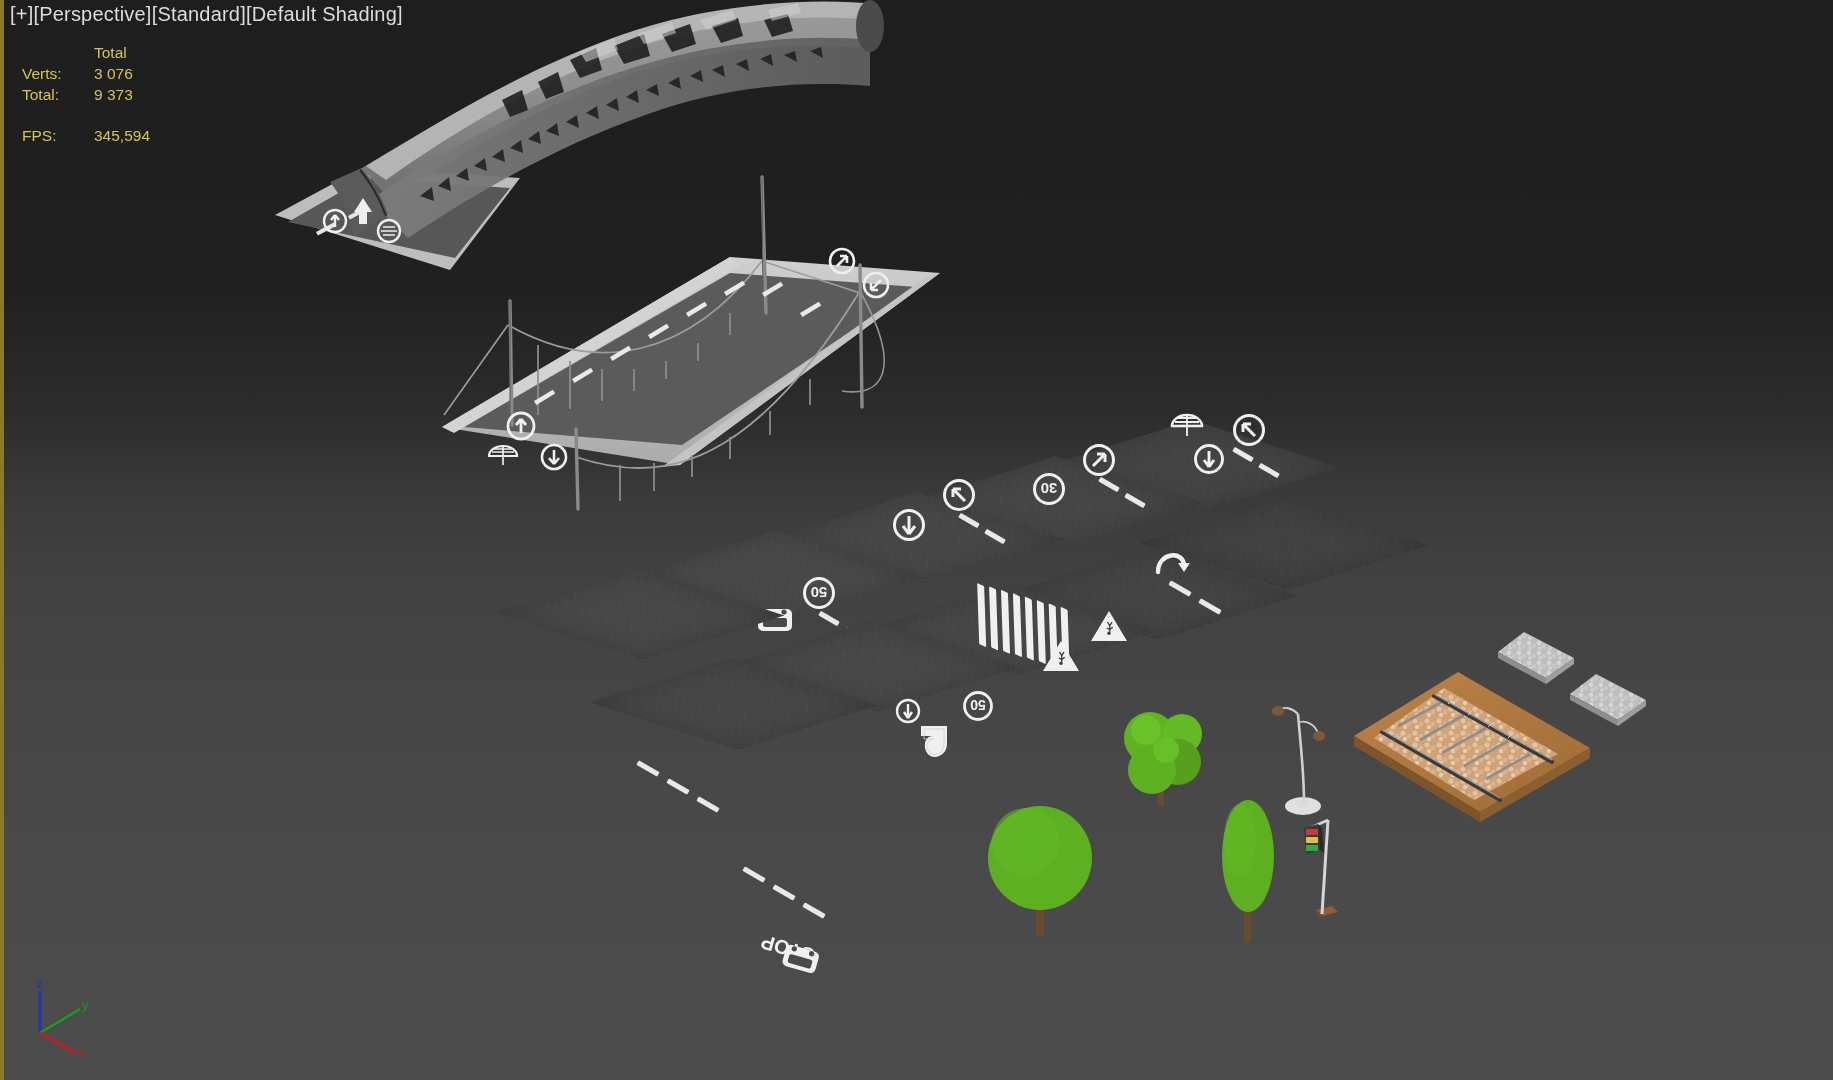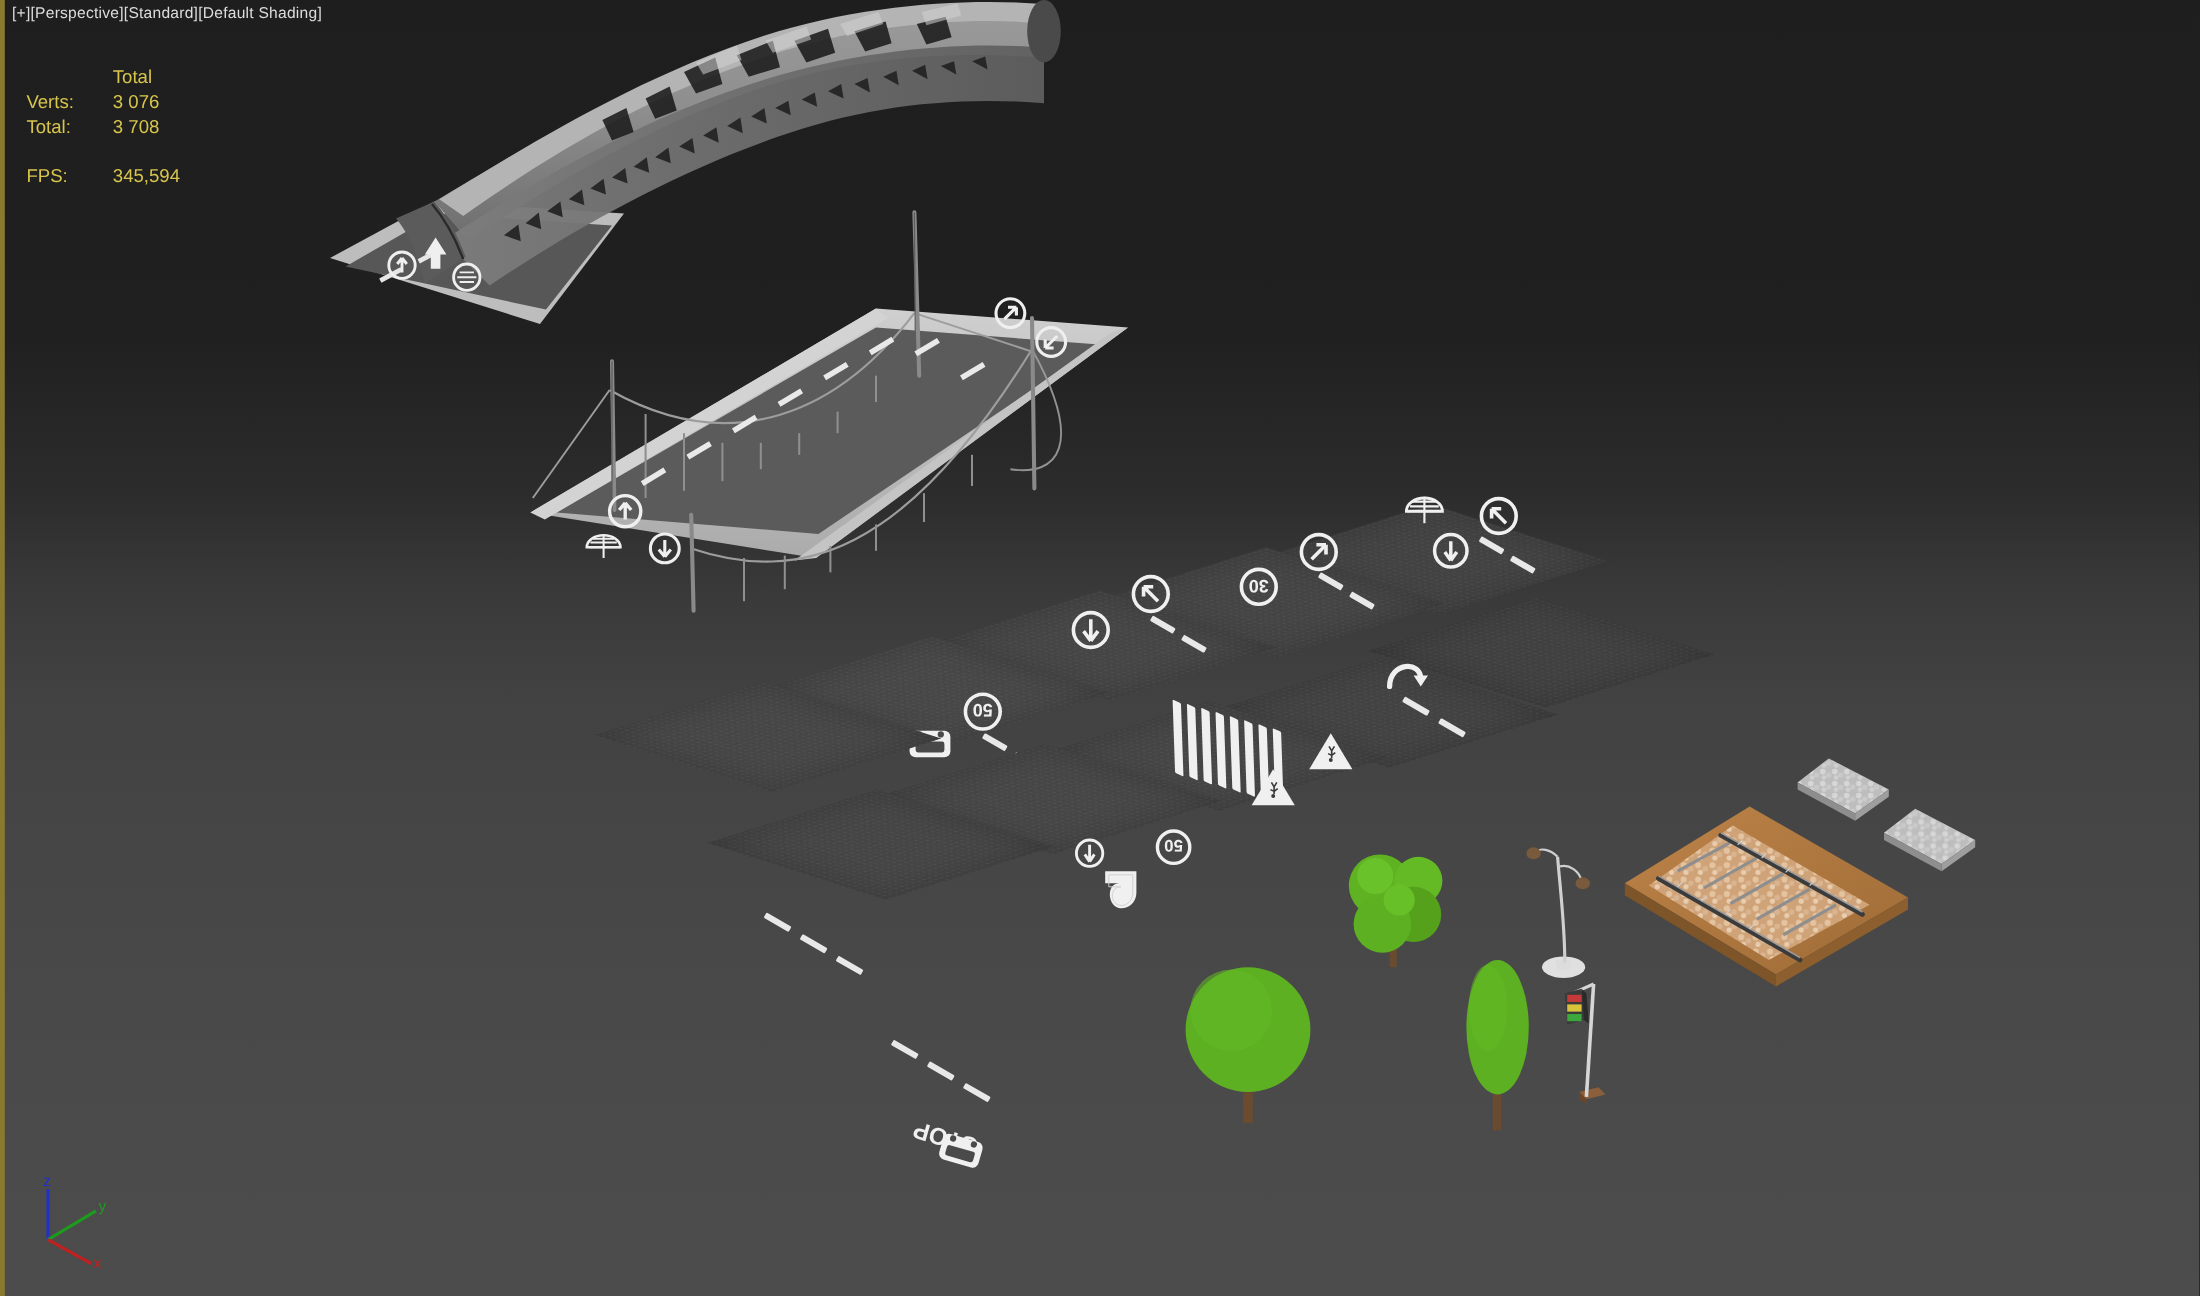--- a/index.html
+++ b/index.html
@@ -34,28 +34,27 @@
   #vp-border-left {
     position:absolute; left:0; top:0;
     width:4px; height:100%;
     background:#8a7a2e;
     z-index:60;
   }
 
   
   #vp-label {
     position:absolute; left:10px; top:3px;
-    color:#dcdcdc; font-size:13px; letter-spacing:.2px;
+    color:#dcdcdc; font-size:20px; letter-spacing:.2px;
     white-space:nowrap; z-index:50;
   }
   #stats {
     position:absolute; left:22px; top:42px;
     color:#d8c54c; font-size:15.5px; z-index:50;
     line-height:21px;
-    margin-top:12px;
   }
   #stats table { border-collapse:collapse; }
   #stats td { padding:0; }
   #stats td.lbl { width:60px; }
   #stats td.val { padding-left:12px; }
   #stats tr.sp td { height:20px; }
 
   
   #axis-gizmo { position:absolute; left:18px; bottom:20px; width:90px; height:85px; z-index:50; }
 
@@ -644,21 +643,21 @@
             <tr>
           <td class="lbl"></td>
           <td class="val">Total</td>
         </tr>
         <tr>
           <td class="lbl">Verts:</td>
           <td class="val">3 076</td>
         </tr>
         <tr>
           <td class="lbl">Total:</td>
-          <td class="val">3 708</td>
+          <td class="val">9 373</td>
         </tr>
         <tr class="sp">
               <td colspan="2"></td>
             </tr>
         <tr>
           <td class="lbl">FPS:</td>
           <td class="val">345,594</td>
         </tr>
       </tbody>
         </table>

